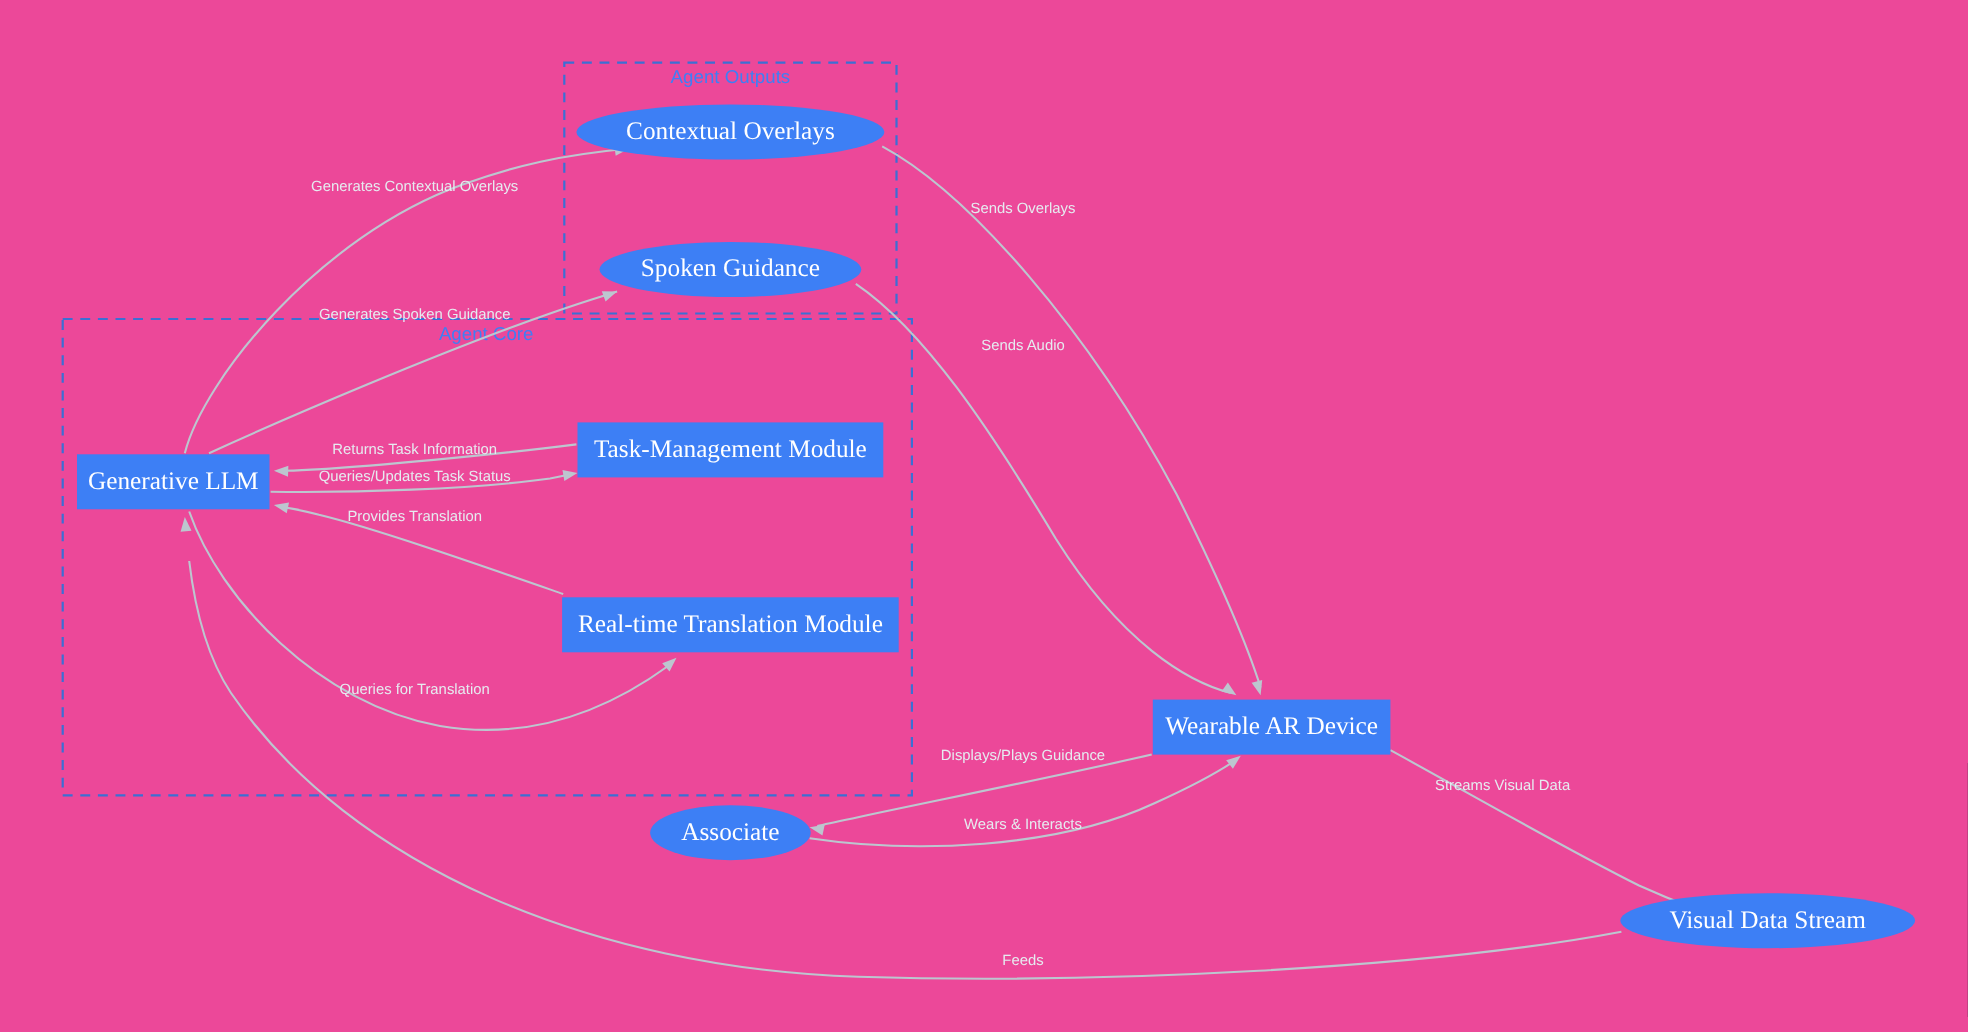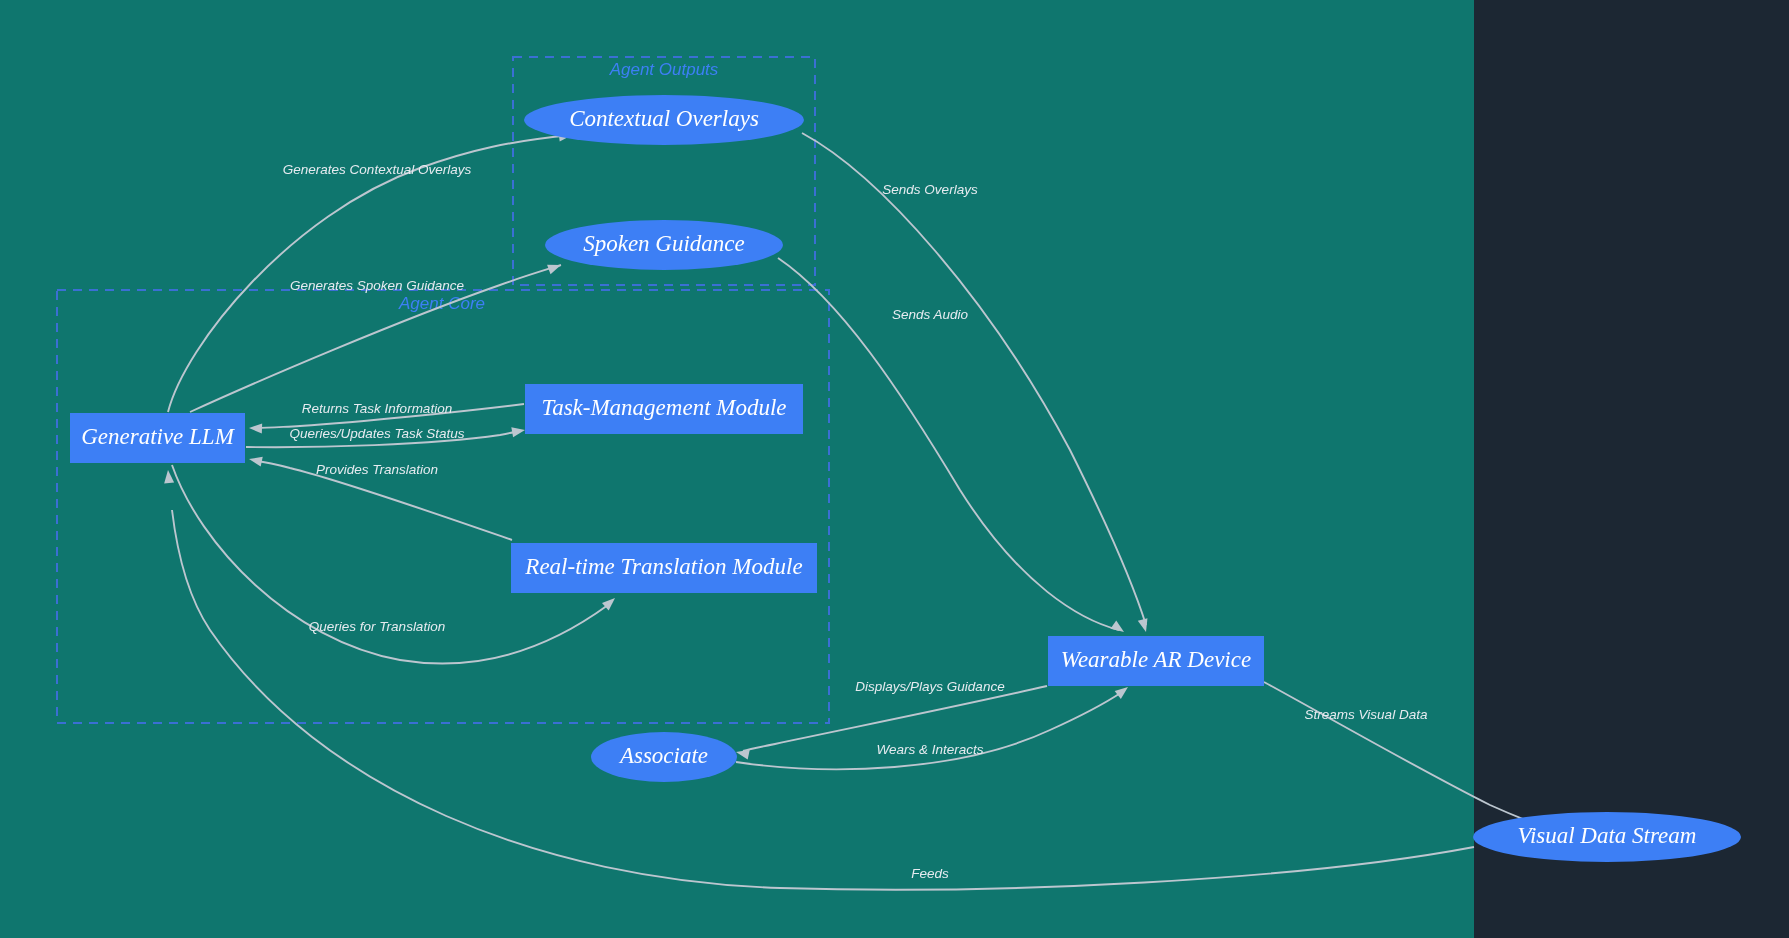--- a/index.html
+++ b/index.html
@@ -9,24 +9,23 @@
     background: #1c2733;
   }
   body {
     width: 1789px;
     height: 938px;
     overflow: hidden;
     font-family: "Liberation Sans", sans-serif;
   }
   #canvas-root {
     position: relative;
-    width: 1474px;
+    width: 1789px;
     height: 938px;
-    background: #0f766e;
-    font-style: italic;
+    background: #ec4899;
   }
   svg#diagram {
     position: absolute;
     left: 0;
     top: 0;
     width: 1789px;
     height: 938px;
     display: block;
   }
   .cluster-rect {

